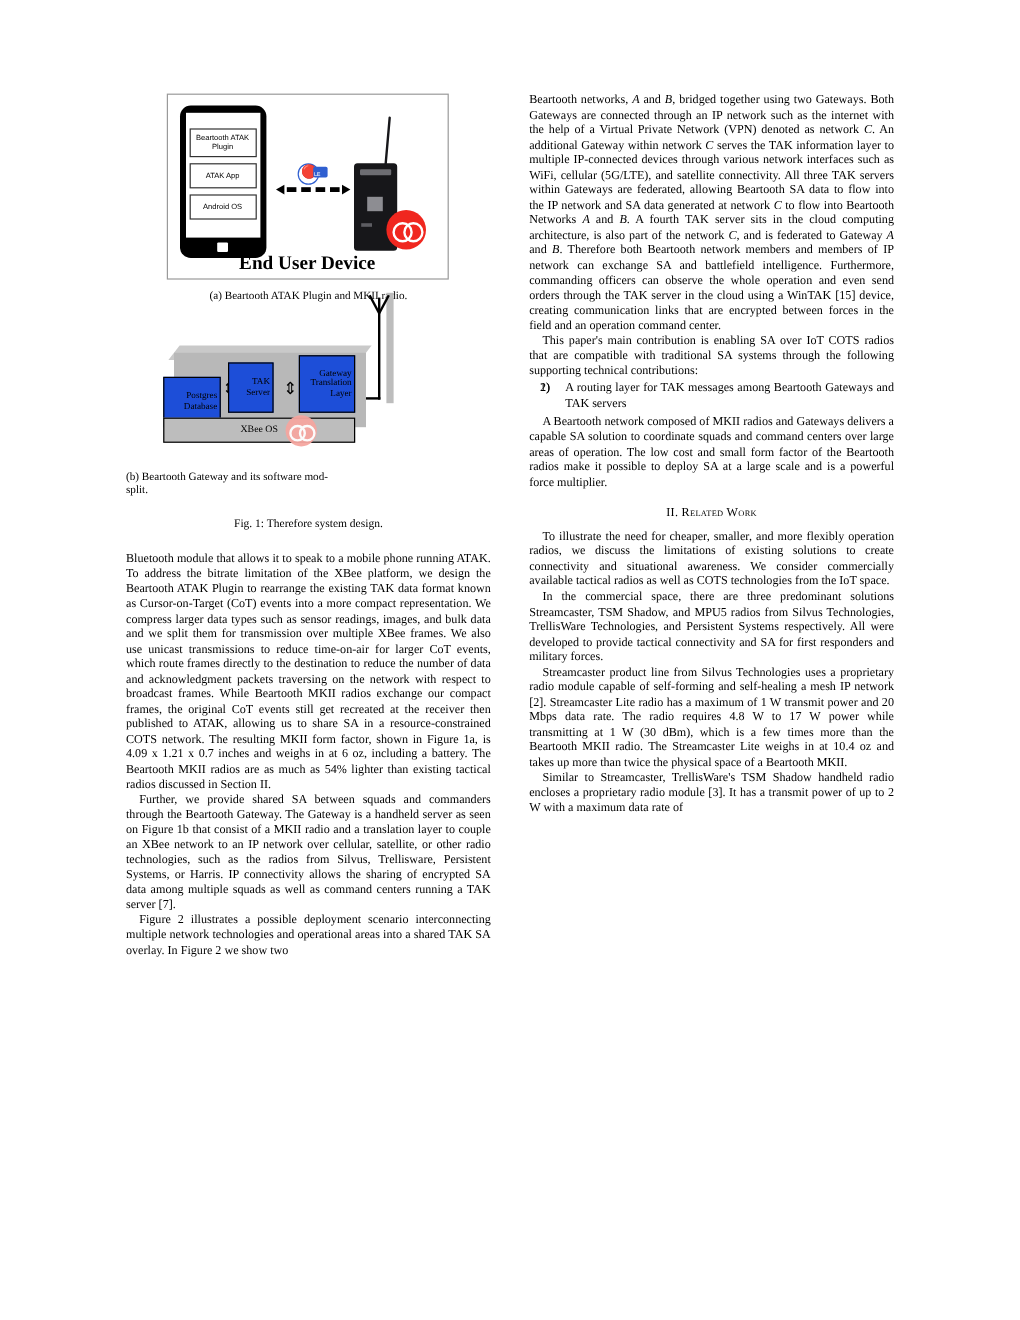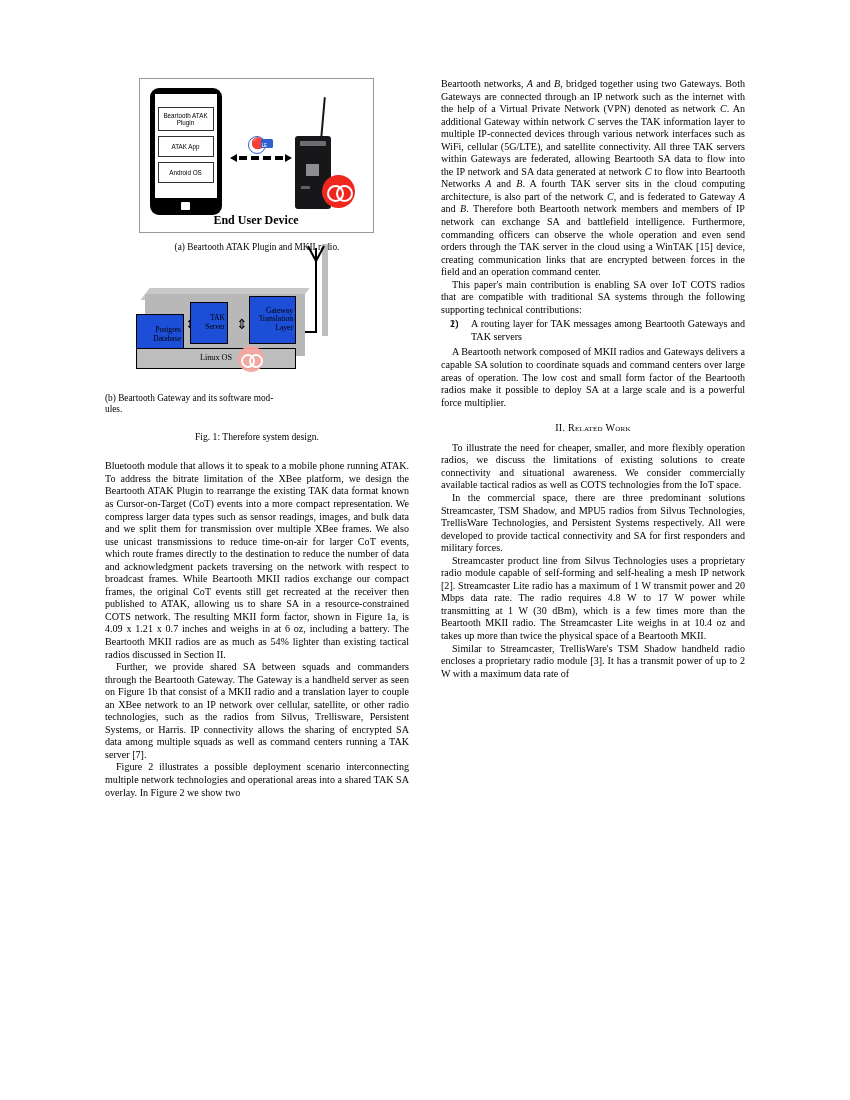--- a/index.html
+++ b/index.html
@@ -236,21 +236,21 @@
   .bl-ring.r { left: 14px; }
 
   .fig-a-title {
     position: absolute;
     left: 0;
     bottom: 5px;
     width: 100%;
     text-align: center;
     font-family: "Liberation Serif", serif;
     font-weight: bold;
-    font-size: 12px;
+    font-size: 16px;
   }
 
   .subcap {
     font-size: 9.3px;
     line-height: 11.6px;
     text-align: center;
     margin-top: 9px;
   }
   .subcap.left { text-align: left; }
   .maincap {
@@ -481,31 +481,31 @@
 
         <div class="gw-top"></div>
         <div class="gw-body"></div>
 
         <div class="mod-box mb-pg">Postgres Database</div>
         <div class="dbl-arrow da1">⇕</div>
         <div class="mod-box mb-tak">TAK Server</div>
         <div class="dbl-arrow da2">⇕</div>
         <div class="mod-box mb-gtl">Gateway Translation Layer</div>
 
-        <div class="linux-box">Linux OS</div>
+        <div class="linux-box">XBee OS</div>
 
         <div class="bt-logo-b">
           <div class="bl-ring-b l"></div>
           <div class="bl-ring-b r"></div>
         </div>
       </div>
 
       <div class="subcap left">
         <span>(b) Beartooth Gateway and its software mod-</span><br>
-        <span>ules.</span>
+        <span>split.</span>
       </div>
 
       <div class="maincap">Fig. 1: Therefore system design.</div>
 
       <p class="noindent">Bluetooth module that allows it to speak to a mobile phone running ATAK. To address the bitrate limitation of the XBee platform, we design the Beartooth ATAK Plugin to rearrange the existing TAK data format known as Cursor-on-Target (CoT) events into a more compact representation. We compress larger data types such as sensor readings, images, and bulk data and we split them for transmission over multiple XBee frames. We also use unicast transmissions to reduce time-on-air for larger CoT events, which route frames directly to the destination to reduce the number of data and acknowledgment packets traversing on the network with respect to broadcast frames. While Beartooth MKII radios exchange our compact frames, the original CoT events still get recreated at the receiver then published to ATAK, allowing us to share SA in a resource-constrained COTS network. The resulting MKII form factor, shown in Figure 1a, is 4.09 x 1.21 x 0.7 inches and weighs in at 6 oz, including a battery. The Beartooth MKII radios are as much as 54% lighter than existing tactical radios discussed in Section II.</p>
       <p>Further, we provide shared SA between squads and commanders through the Beartooth Gateway. The Gateway is a handheld server as seen on Figure 1b that consist of a MKII radio and a translation layer to couple an XBee network to an IP network over cellular, satellite, or other radio technologies, such as the radios from Silvus, Trellisware, Persistent Systems, or Harris. IP connectivity allows the sharing of encrypted SA data among multiple squads as well as command centers running a TAK server [7].</p>
       <p>Figure 2 illustrates a possible deployment scenario interconnecting multiple network technologies and operational areas into a shared TAK SA overlay. In Figure 2 we show two</p>
     </div>
 
     <div class="col">

